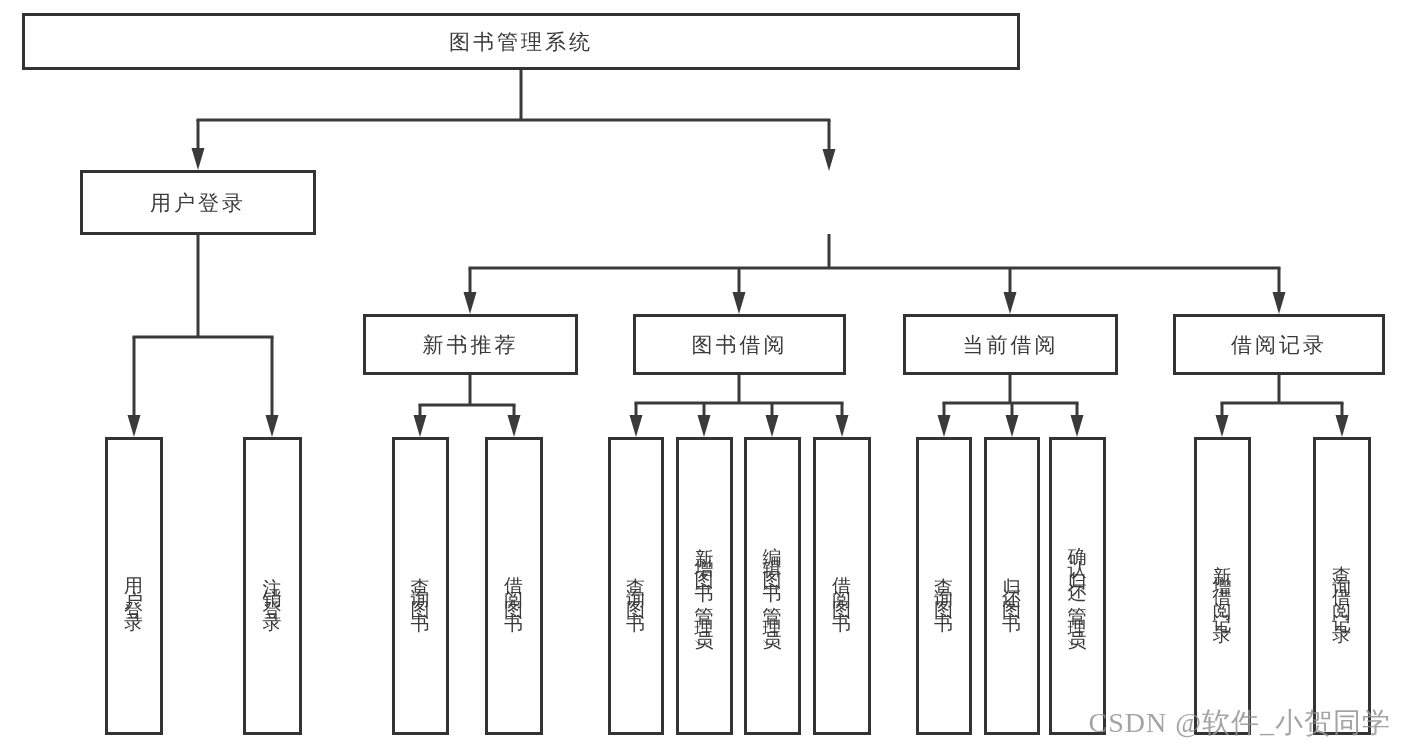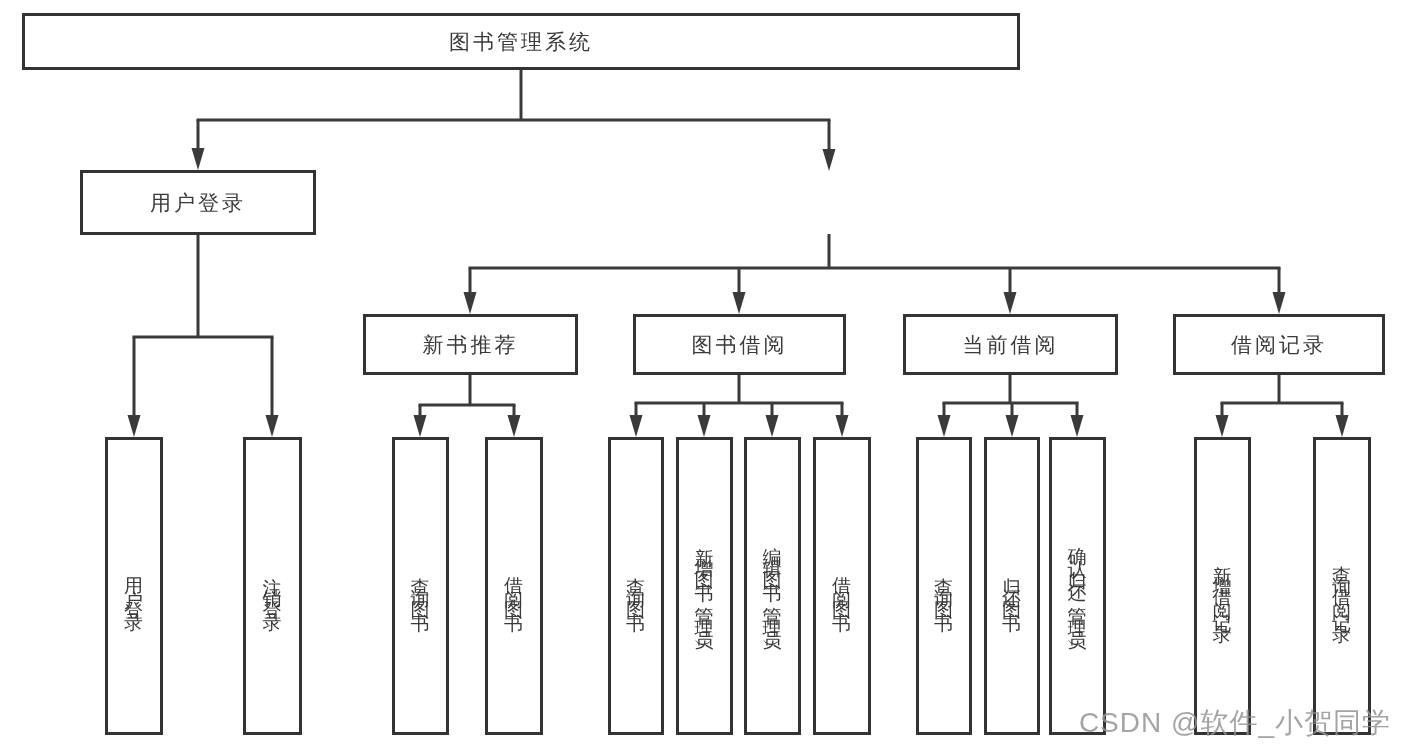--- a/index.html
+++ b/index.html
@@ -1,21 +1,21 @@
 <!DOCTYPE html>
 <html><head>
 <meta charset="utf-8">
 <style>
   html, body { margin: 0; padding: 0; background: #fff; }
   .stage {
     position: relative;
     width: 1405px;
     height: 747px;
     background: #ffffff;
-    font-family: Liberation Sans, sans-serif;
+    font-family: Liberation Serif, serif;
     overflow: hidden;
   }
   .wires {
     position: absolute;
     left: 0; top: 0;
     width: 1405px; height: 747px;
   }
   .wires line { stroke: #3a3a3a; stroke-width: 3; }
   .wires polygon { fill: #3a3a3a; }
   .node {

